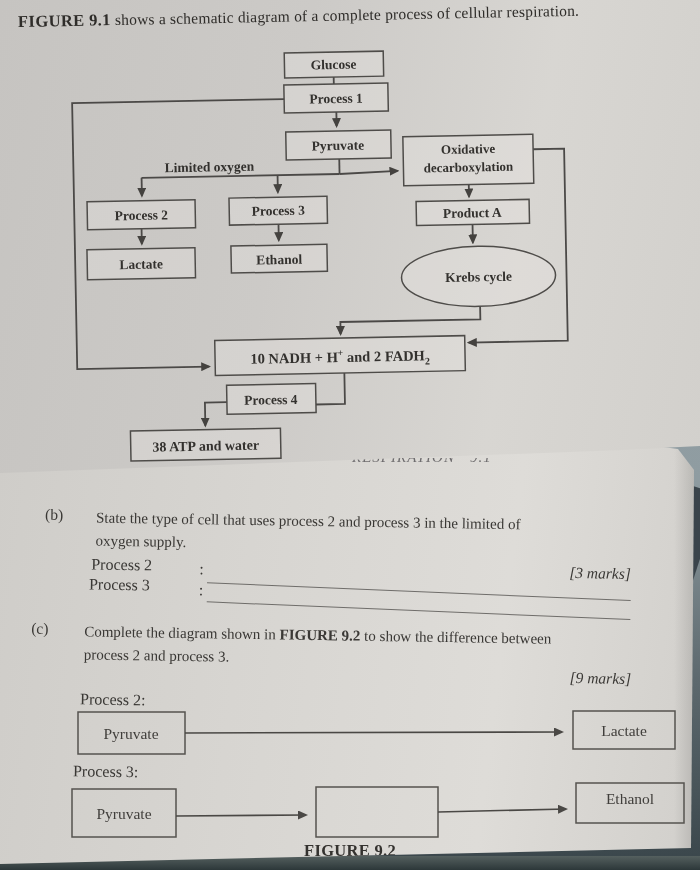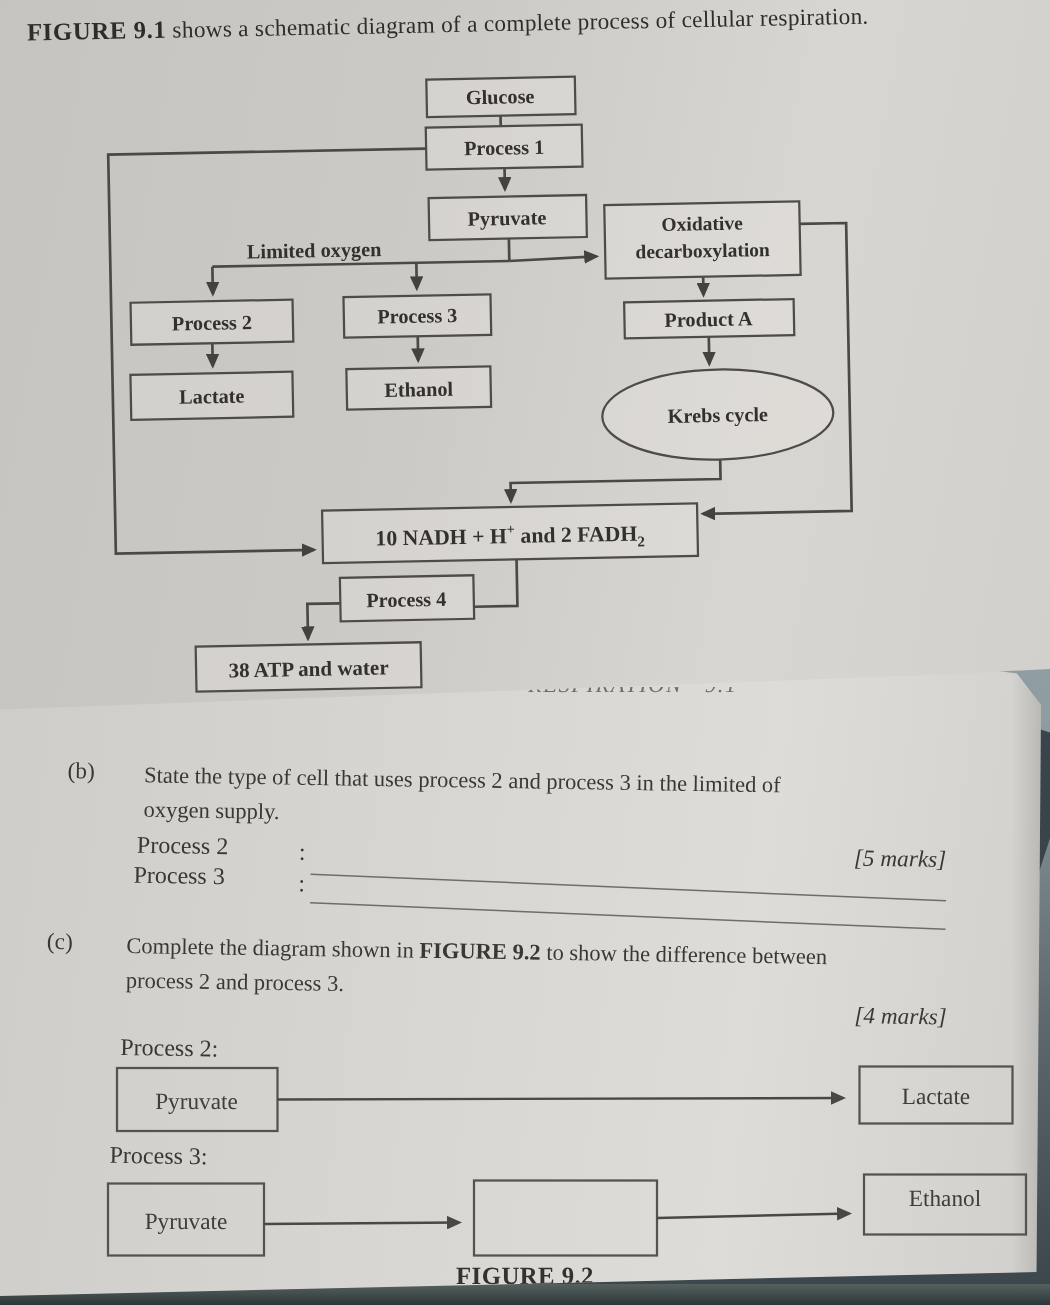--- a/index.html
+++ b/index.html
@@ -143,36 +143,36 @@
     <span class="frag" style="left:352px">RESPIRATION</span>
     <span class="frag" style="left:470px">9.1</span>
   </div>
 
   <div class="b-block">
     <div class="q-label" style="left:45px;top:66px">(b)</div>
     <div class="q-text" style="left:96px;top:66px">
       <span>State the type of cell that uses process 2 and process 3 in the limited of</span><br>
       <span>oxygen supply.</span>
     </div>
-    <div class="marks" style="left:570px;top:116px">[5 marks]</div>
+    <div class="marks" style="left:570px;top:116px">[3 marks]</div>
     <div class="proc-row" style="left:92px;top:115px">Process 2</div>
     <div class="proc-row" style="left:200px;top:118px">:</div>
     <div class="blank-line" style="left:208px;top:140px;width:424px"></div>
     <div class="proc-row" style="left:90px;top:135px">Process 3</div>
     <div class="proc-row" style="left:200px;top:139px">:</div>
     <div class="blank-line" style="left:208px;top:159px;width:424px"></div>
   </div>
 
   <div class="b-block">
     <div class="q-label" style="left:33px;top:180px">(c)</div>
     <div class="q-text" style="left:86px;top:180px">
       <span>Complete the diagram shown in </span><b>FIGURE 9.2</b><span> to show the difference between</span><br>
       <span>process 2 and process 3.</span>
     </div>
-    <div class="marks" style="left:572px;top:221px">[4 marks]</div>
+    <div class="marks" style="left:572px;top:221px">[9 marks]</div>
     <div class="proc-row" style="left:83px;top:250px">Process 2:</div>
     <div class="proc-row" style="left:77px;top:322px">Process 3:</div>
   </div>
 
   <svg class="fig2-svg" width="700" height="168" viewBox="0 0 700 168">
     <defs>
       <marker id="ah2" markerWidth="10" markerHeight="9" refX="8" refY="4.5" orient="auto" markerUnits="userSpaceOnUse">
         <path d="M0,0 L10,4.5 L0,9 z" fill="#4a4845"></path>
       </marker>
     </defs>

